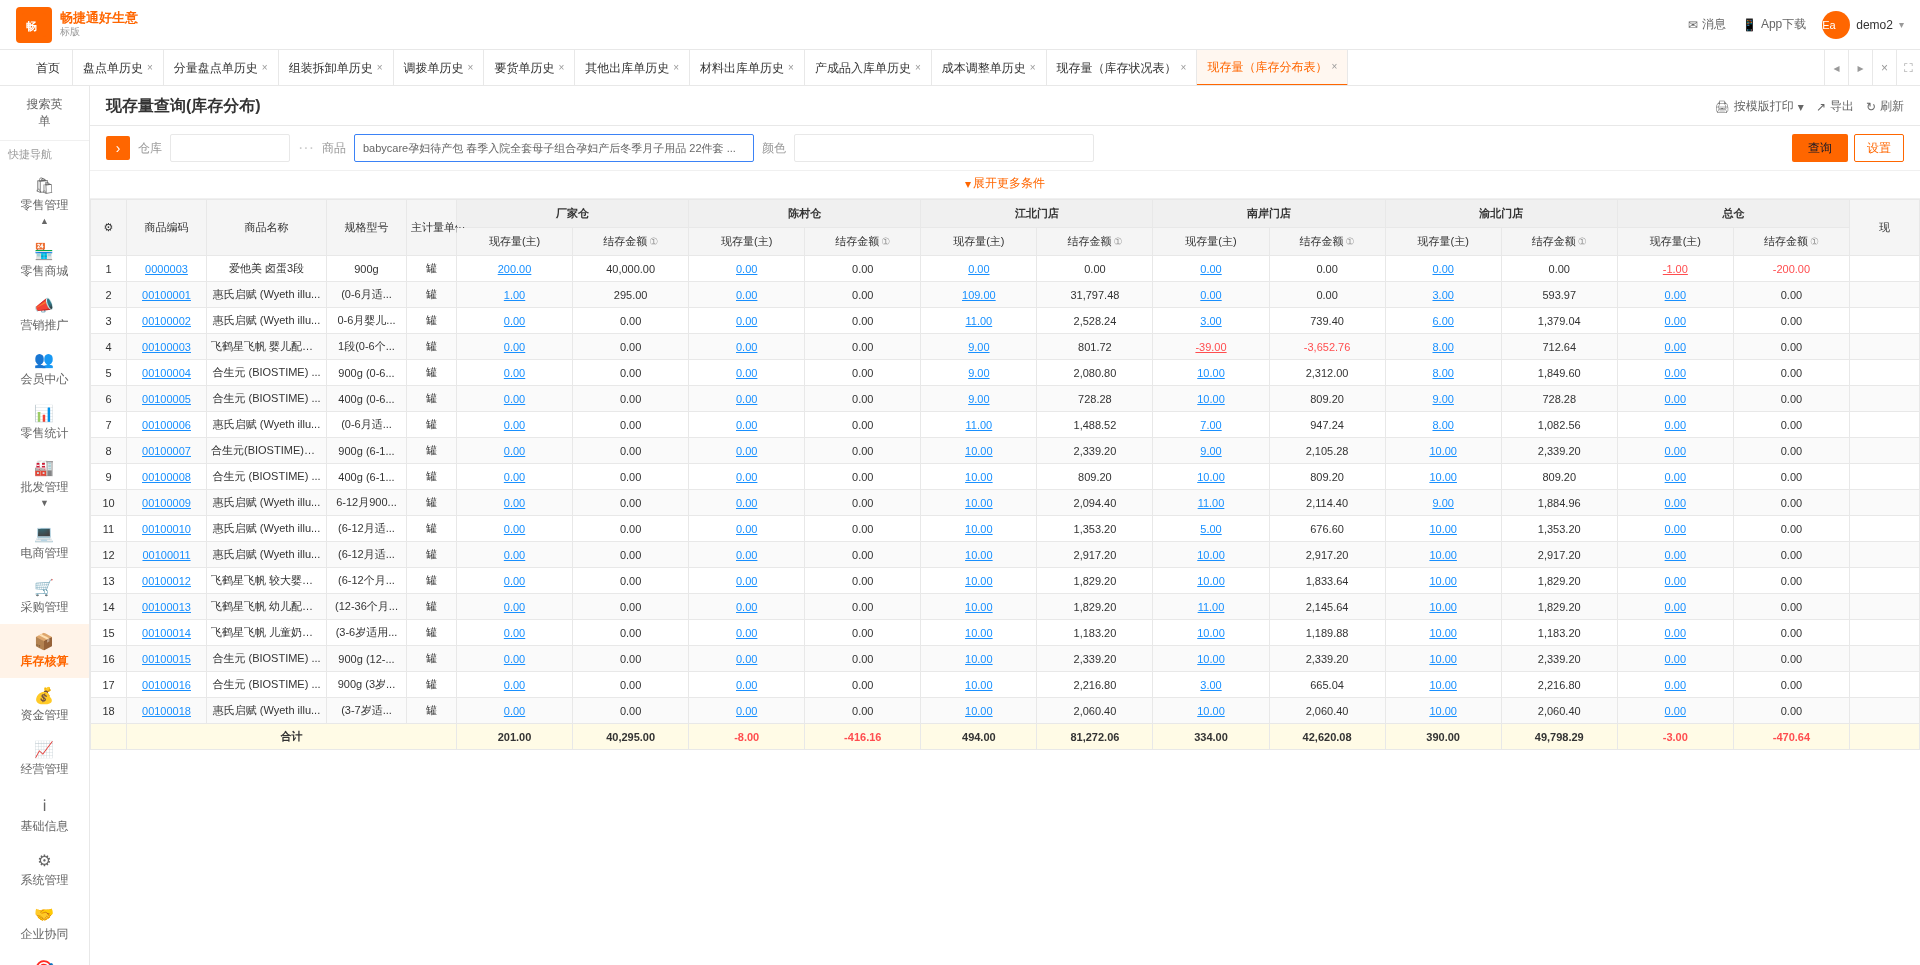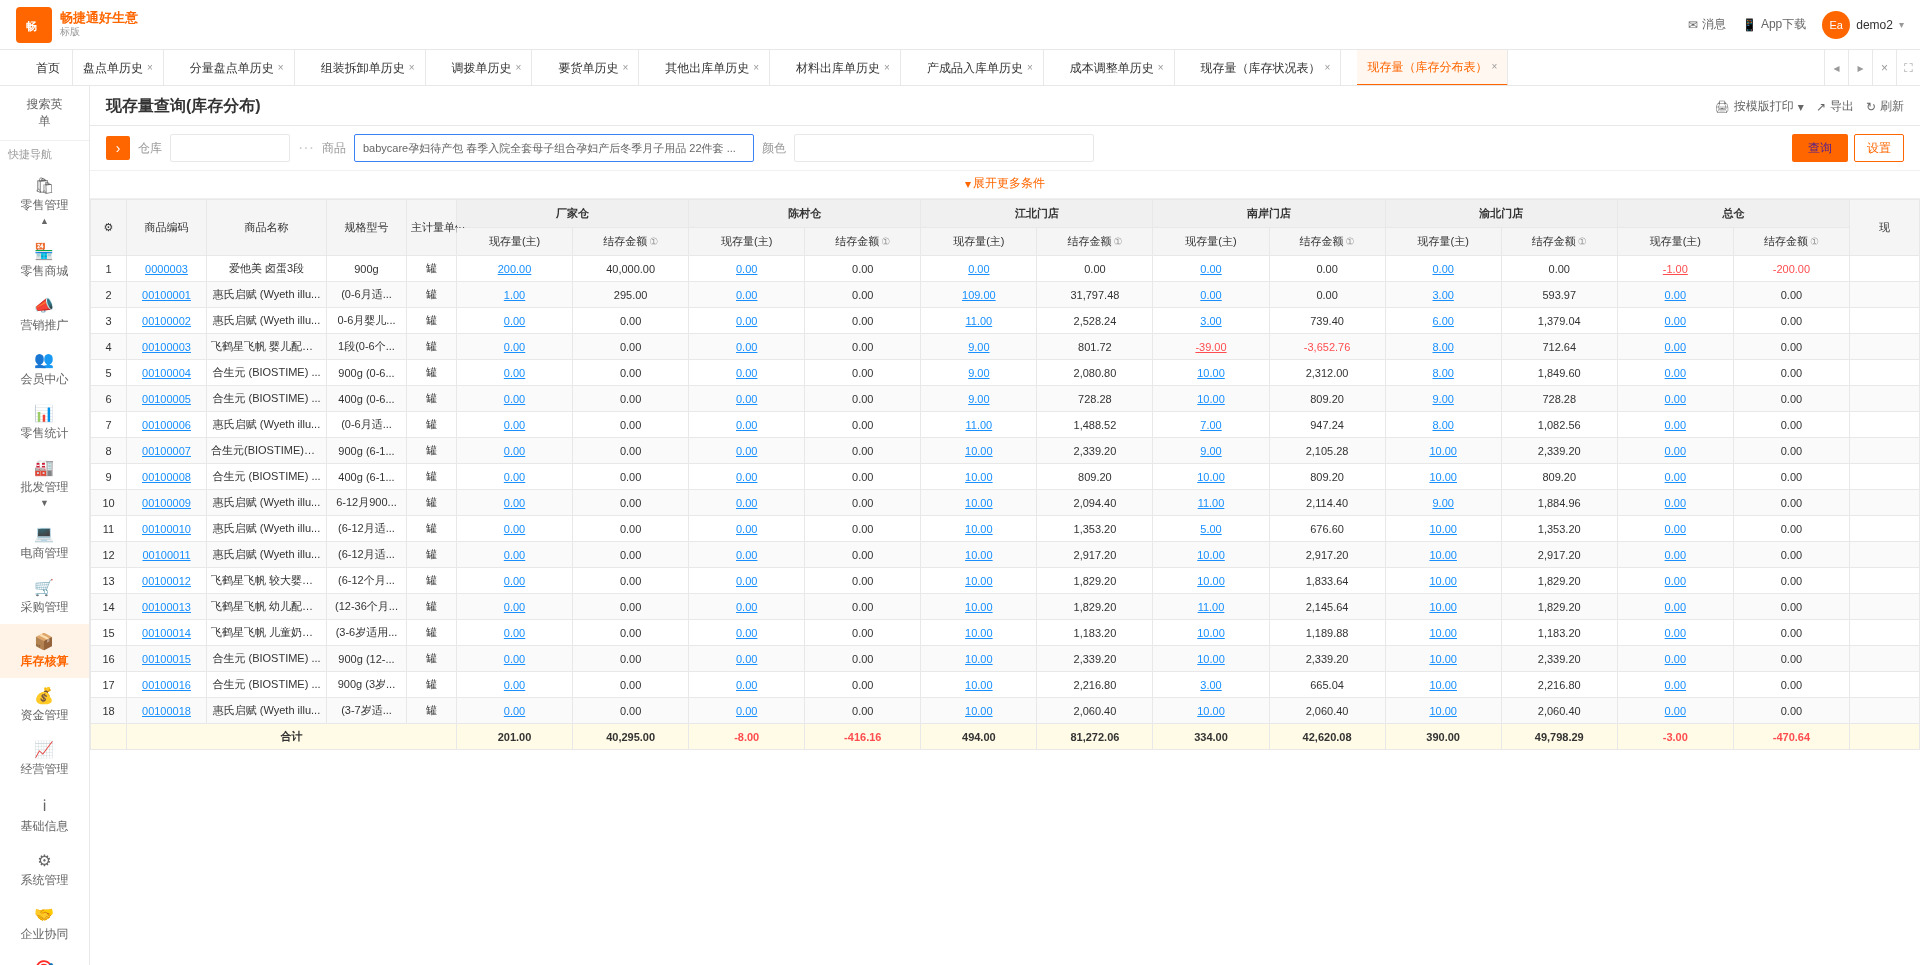--- a/index.html
+++ b/index.html
@@ -6,21 +6,21 @@
     body { font-family: "Microsoft YaHei", "PingFang SC", Arial, sans-serif; font-size: 12px; background: #f5f5f5; color: #333; overflow: hidden; height: 965px; }
     
     
     .top-header { background: #fff; height: 50px; display: flex; align-items: center; justify-content: space-between; padding: 0 16px; border-bottom: 1px solid #e8e8e8; }
     .logo-area { display: flex; align-items: center; gap: 8px; }
     .logo-icon { width: 36px; height: 36px; background: #ff6600; border-radius: 4px; display: flex; align-items: center; justify-content: center; color: #fff; font-size: 10px; font-weight: bold; }
     .logo-text { font-size: 13px; color: #ff6600; font-weight: bold; line-height: 1.2; }
     .logo-sub { font-size: 10px; color: #999; }
     .header-right { display: flex; align-items: center; gap: 16px; }
     .header-btn { display: flex; align-items: center; gap: 4px; color: #666; font-size: 12px; cursor: pointer; }
-    .avatar { width: 28px; height: 28px; border-radius: 50%; background: #ff6600; color: #fff; display: flex; align-items: center; justify-content: center; font-size: 11px; }
+    .avatar { width: 28px; height: 28px; border-radius: 50%; background: #ff6600; color: #fff; display: flex; align-items: center; font-size: 11px; }
     .username { font-size: 12px; color: #333; }
 
     
     .tab-bar { background: #fff; height: 36px; display: flex; align-items: center; border-bottom: 1px solid #e8e8e8; overflow: hidden; position: relative; padding-left: 24px; }
     .tab-home { padding: 0 12px; height: 36px; line-height: 36px; color: #333; font-size: 12px; cursor: pointer; border-right: 1px solid #e8e8e8; white-space: nowrap; }
     .tab-item { padding: 0 10px; height: 36px; line-height: 36px; color: #333; font-size: 12px; cursor: pointer; border-right: 1px solid #e8e8e8; white-space: nowrap; display: flex; align-items: center; gap: 4px; background: #fff; }
     .tab-item.active { background: #fff7f0; color: #ff6600; border-bottom: 2px solid #ff6600; }
     .tab-item .close-x { color: #999; font-size: 10px; cursor: pointer; }
     .tab-nav-btn { width: 24px; height: 36px; display: flex; align-items: center; justify-content: center; cursor: pointer; color: #999; border-left: 1px solid #e8e8e8; }
     .tab-actions { display: flex; align-items: center; margin-left: auto; }
@@ -42,21 +42,21 @@
     
     .page-header { background: #fff; padding: 10px 16px 0; border-bottom: 1px solid #e8e8e8; }
     .page-title { font-size: 16px; font-weight: bold; color: #333; margin-bottom: 8px; }
     .action-btn { display: flex; align-items: center; gap: 4px; font-size: 12px; color: #666; cursor: pointer; }
     .filter-toggle { width: 24px; height: 24px; background: #ff6600; color: #fff; border: none; border-radius: 2px; cursor: pointer; font-size: 14px; display: flex; align-items: center; justify-content: center; }
     .filter-label { font-size: 12px; color: #999; white-space: nowrap; }
     .filter-input { border: 1px solid #e8e8e8; border-radius: 2px; padding: 4px 8px; font-size: 12px; height: 28px; outline: none; }
     .filter-input-wide { width: 140px; }
     .filter-product-input { border: 1px solid #3b82f6; border-radius: 2px; padding: 4px 8px; font-size: 12px; height: 28px; flex: 1; max-width: 400px; outline: none; color: #666; }
     .filter-color-input { border: 1px solid #e8e8e8; border-radius: 2px; padding: 4px 8px; font-size: 12px; height: 28px; flex: 1; max-width: 300px; outline: none; }
-    .query-btn { background: #ff6600; color: #4c1d95; border: none; border-radius: 2px; padding: 4px 16px; font-size: 12px; cursor: pointer; height: 28px; }
+    .query-btn { background: #ff6600; color: #0f172a; border: none; border-radius: 2px; padding: 4px 16px; font-size: 12px; cursor: pointer; height: 28px; }
     .setting-btn { background: #fff; color: #ff6600; border: 1px solid #ff6600; border-radius: 2px; padding: 4px 12px; font-size: 12px; cursor: pointer; height: 28px; }
     .expand-btn { color: #ff6600; font-size: 12px; cursor: pointer; border: none; background: none; display: flex; align-items: center; gap: 2px; }
 
     
     .table-container { flex: 1; overflow: auto; background: #fff; margin: 0; }
     table { width: 100%; border-collapse: collapse; font-size: 12px; table-layout: fixed; }
     thead tr { background: #f5f5f5; }
     thead th { border: 1px solid #e8e8e8; padding: 6px 4px; text-align: center; font-weight: normal; color: #333; white-space: nowrap; font-size: 11px; position: sticky; top: 0; background: #f5f5f5; z-index: 10; }
     thead th.group-header { background: #f0f0f0; font-weight: bold; }
     tbody tr { background: #fff; }
@@ -68,21 +68,21 @@
     td.neg { color: #ff4d4f; }
     .col-index { width: 36px; }
     .col-code { width: 80px; }
     .col-name { width: 120px; text-overflow: ellipsis; overflow: hidden; }
     .col-spec { width: 80px; text-overflow: ellipsis; overflow: hidden; }
     .col-unit { width: 50px; }
     .col-num { width: 70px; }
     .col-amount { width: 80px; }
     .icon-info { font-size: 10px; color: #999; cursor: pointer; margin-left: 2px; }
 
-    .tab-scroll-area { display: flex; overflow: hidden; flex: 1; gap: 16px; }
+    .tab-scroll-area { display: flex; overflow: hidden; flex: 1; }
   </style>
 </head>
 <body>
 
 <div class="top-header">
   <div class="logo-area">
     <div class="logo-icon">
       <svg width="24" height="24" viewBox="0 0 24 24">
           <rect width="24" height="24" fill="#ff6600" rx="3"></rect>
           <text x="4" y="17" fill="white" font-size="11" font-weight="bold">畅</text>

